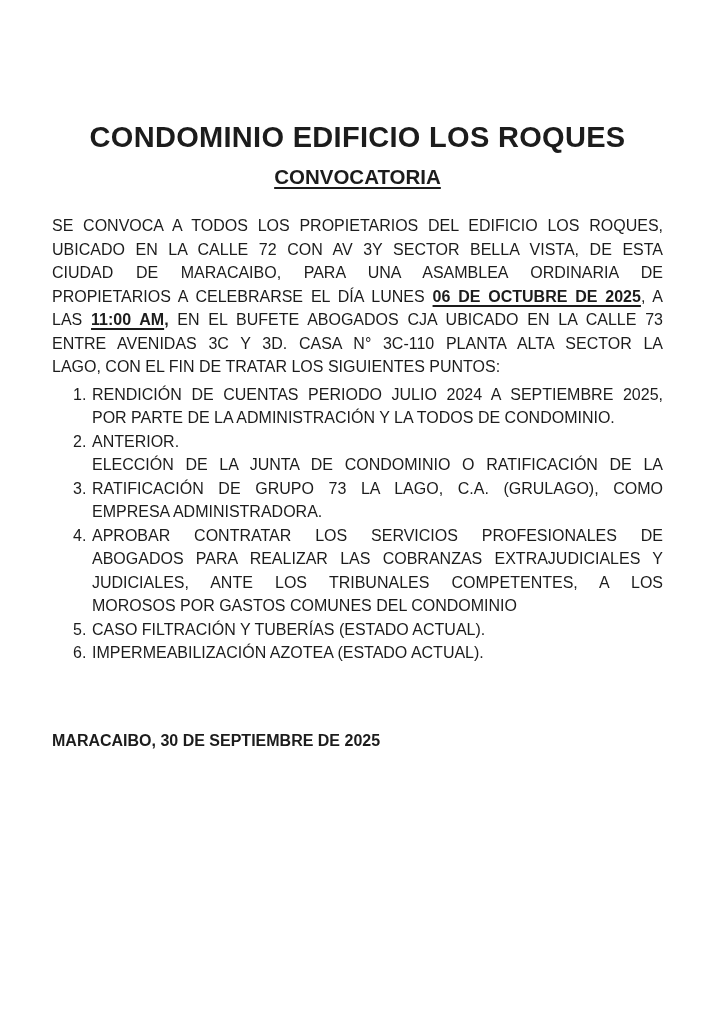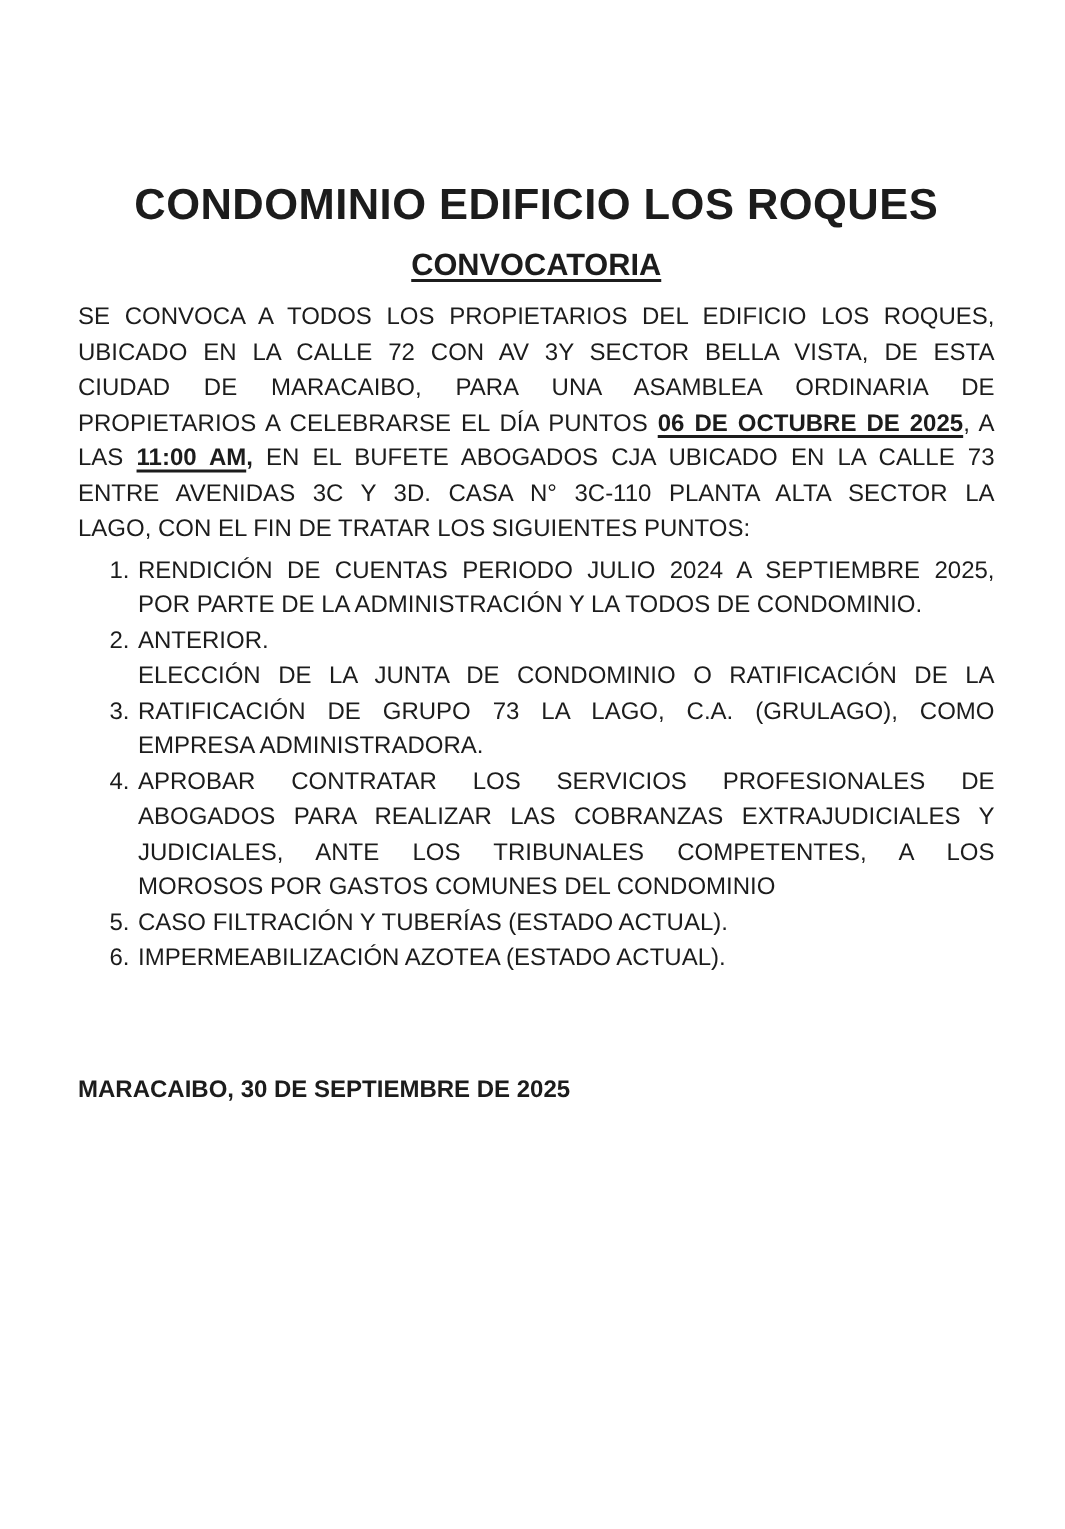--- a/index.html
+++ b/index.html
@@ -26,21 +26,21 @@
     margin: 10px 0 0 0;
     font-size: 20.5px;
     font-weight: bold;
     line-height: 26px;
     text-align: center;
     text-decoration: underline;
     text-decoration-thickness: 2px;
     text-underline-offset: 3px;
   }
   .intro {
-    margin-top: 10px;
+    margin-top: 24px;
     font-size: 16px;
     line-height: 23.5px;
   }
   .tline {
     text-align: justify;
     text-align-last: justify;
   }
   .tline-last {
     text-align-last: left;
   }
@@ -72,21 +72,21 @@
 </head>
 <body>
 
 <div class="page">
   <h1 class="title">CONDOMINIO EDIFICIO LOS ROQUES</h1>
   <h2 class="subtitle">CONVOCATORIA</h2>
   <div class="intro" id="intro">
       <div class="tline"><span>SE CONVOCA A TODOS LOS PROPIETARIOS DEL EDIFICIO LOS ROQUES,</span></div>
       <div class="tline"><span>UBICADO EN LA CALLE 72 CON AV 3Y SECTOR BELLA VISTA, DE ESTA</span></div>
       <div class="tline"><span>CIUDAD DE MARACAIBO, PARA UNA ASAMBLEA ORDINARIA DE</span></div>
-      <div class="tline"><span>PROPIETARIOS A CELEBRARSE EL DÍA PUNTOS </span><span class="b u">06 DE OCTUBRE DE 2025</span><span>, A</span></div>
+      <div class="tline"><span>PROPIETARIOS A CELEBRARSE EL DÍA LUNES </span><span class="b u">06 DE OCTUBRE DE 2025</span><span>, A</span></div>
       <div class="tline"><span>LAS </span><span class="b u">11:00 AM</span><span class="b">,</span><span> EN EL BUFETE ABOGADOS CJA UBICADO EN LA CALLE 73</span></div>
       <div class="tline"><span>ENTRE AVENIDAS 3C Y 3D. CASA N° 3C-110 PLANTA ALTA SECTOR LA</span></div>
       <div class="tline tline-last"><span>LAGO, CON EL FIN DE TRATAR LOS SIGUIENTES PUNTOS:</span></div>
     </div>
   <div class="agenda" id="agenda">
       <div class="agenda-item">
         <div class="agenda-num">1.</div>
         <div class="agenda-lines">
           <div class="tline"><span>RENDICIÓN DE CUENTAS PERIODO JULIO 2024 A SEPTIEMBRE 2025,</span></div>
           <div class="tline tline-last"><span>POR PARTE DE LA ADMINISTRACIÓN Y LA TODOS DE CONDOMINIO.</span></div>

